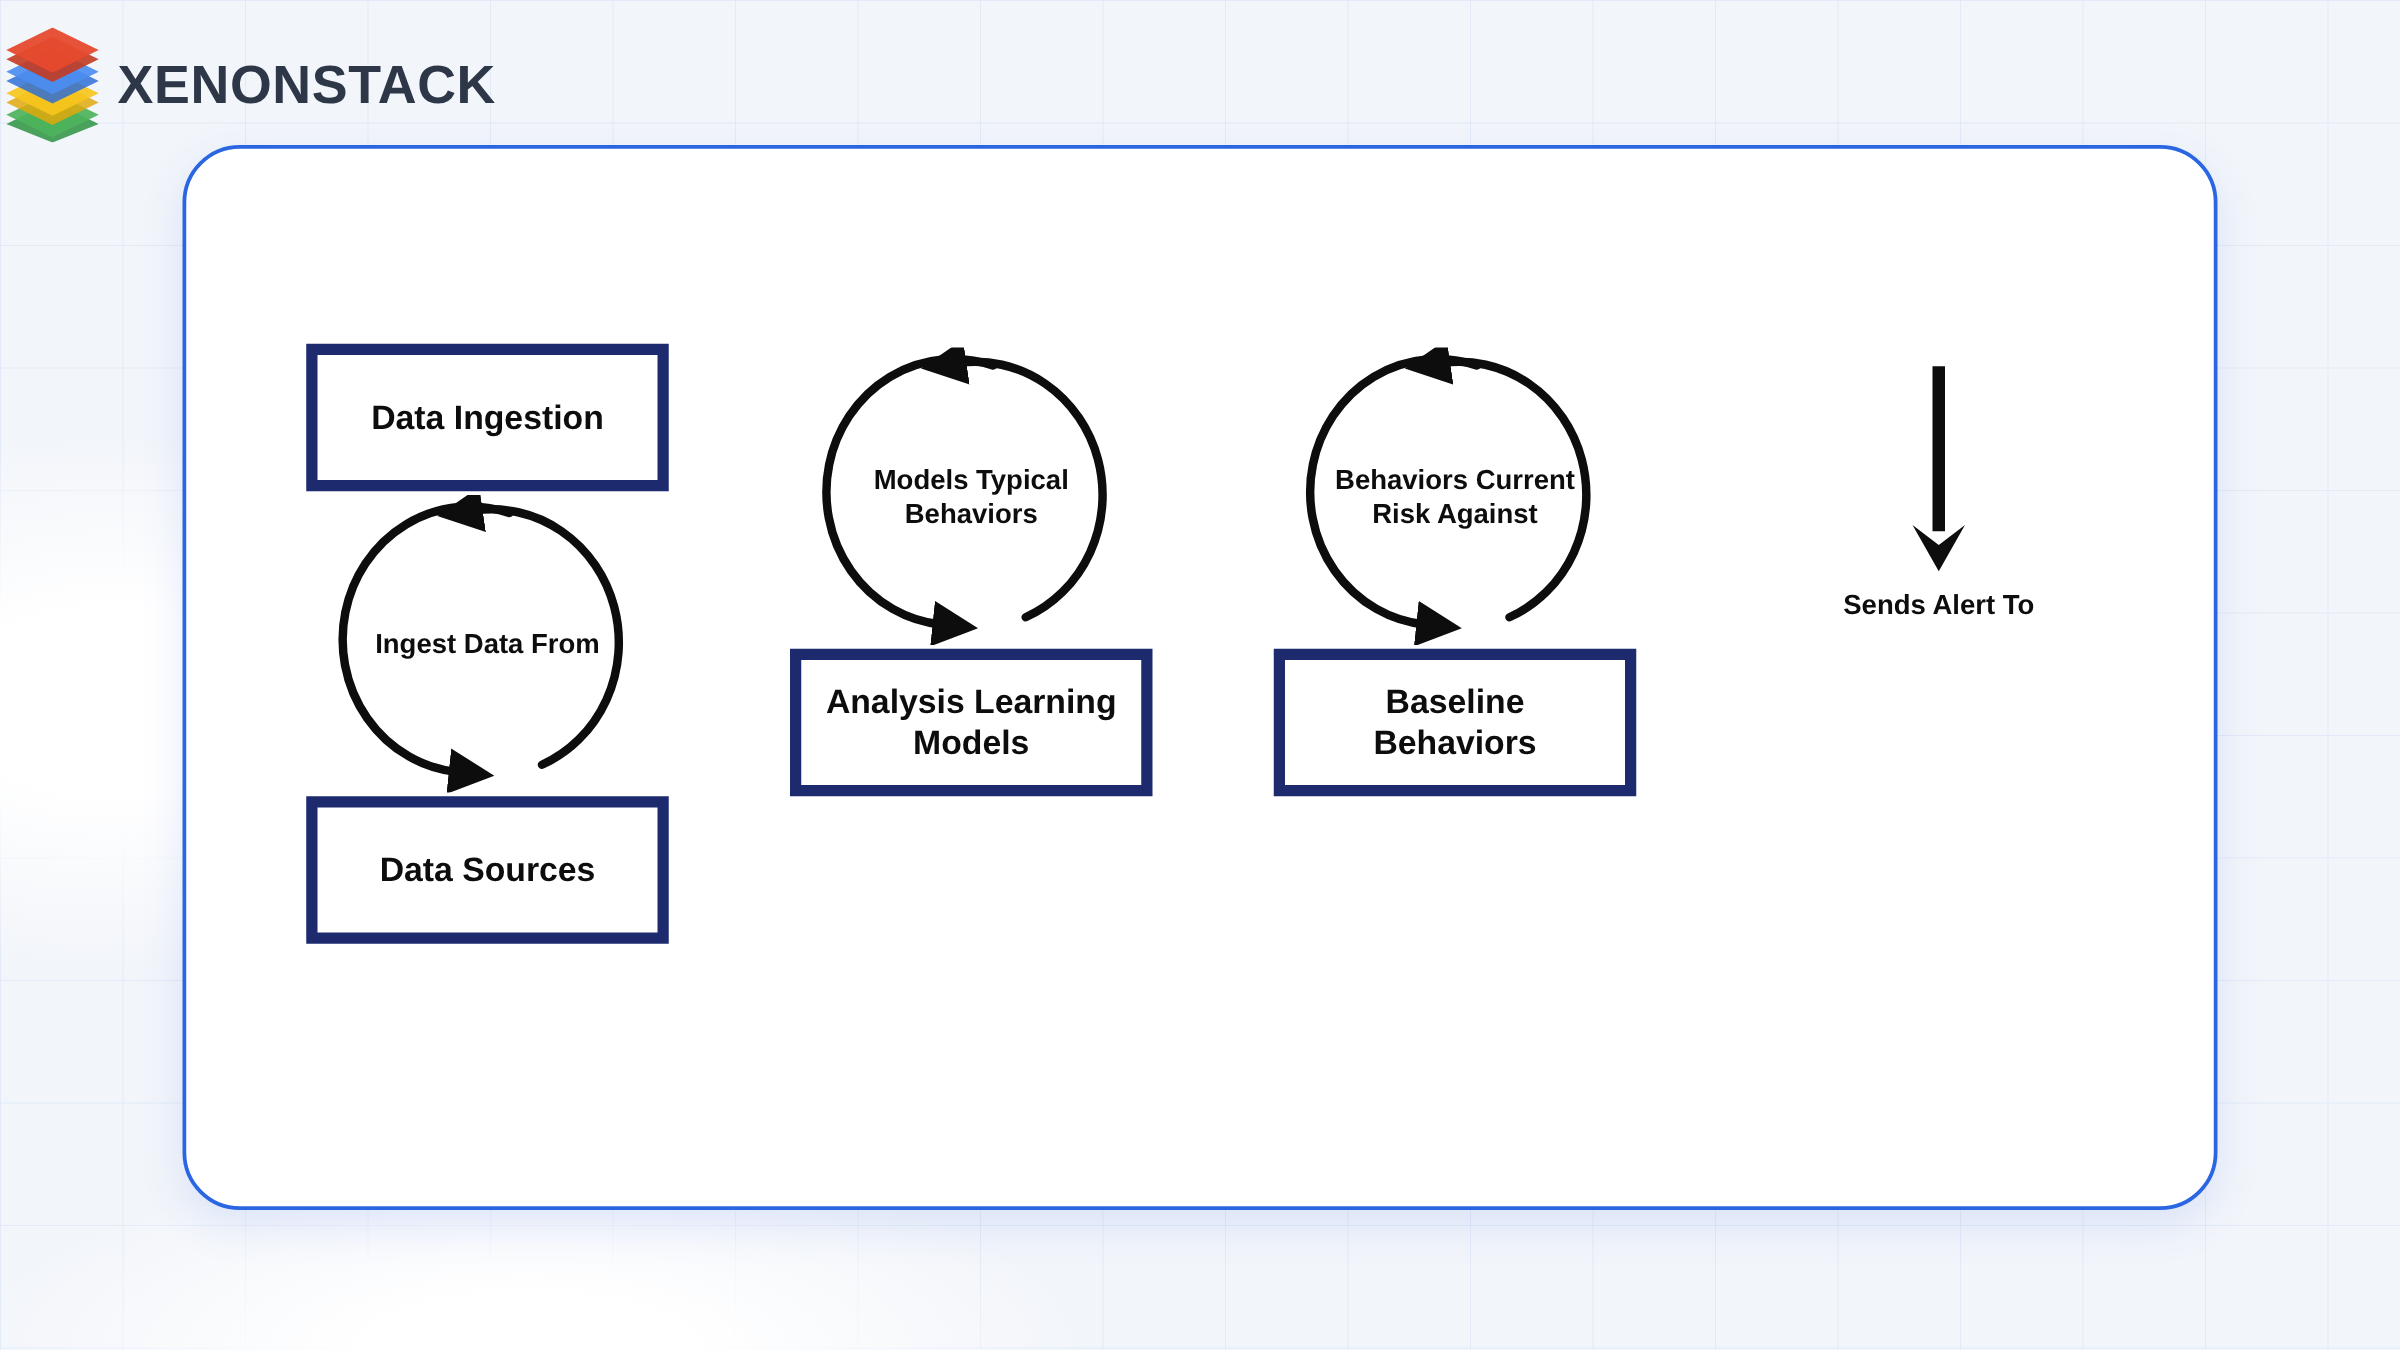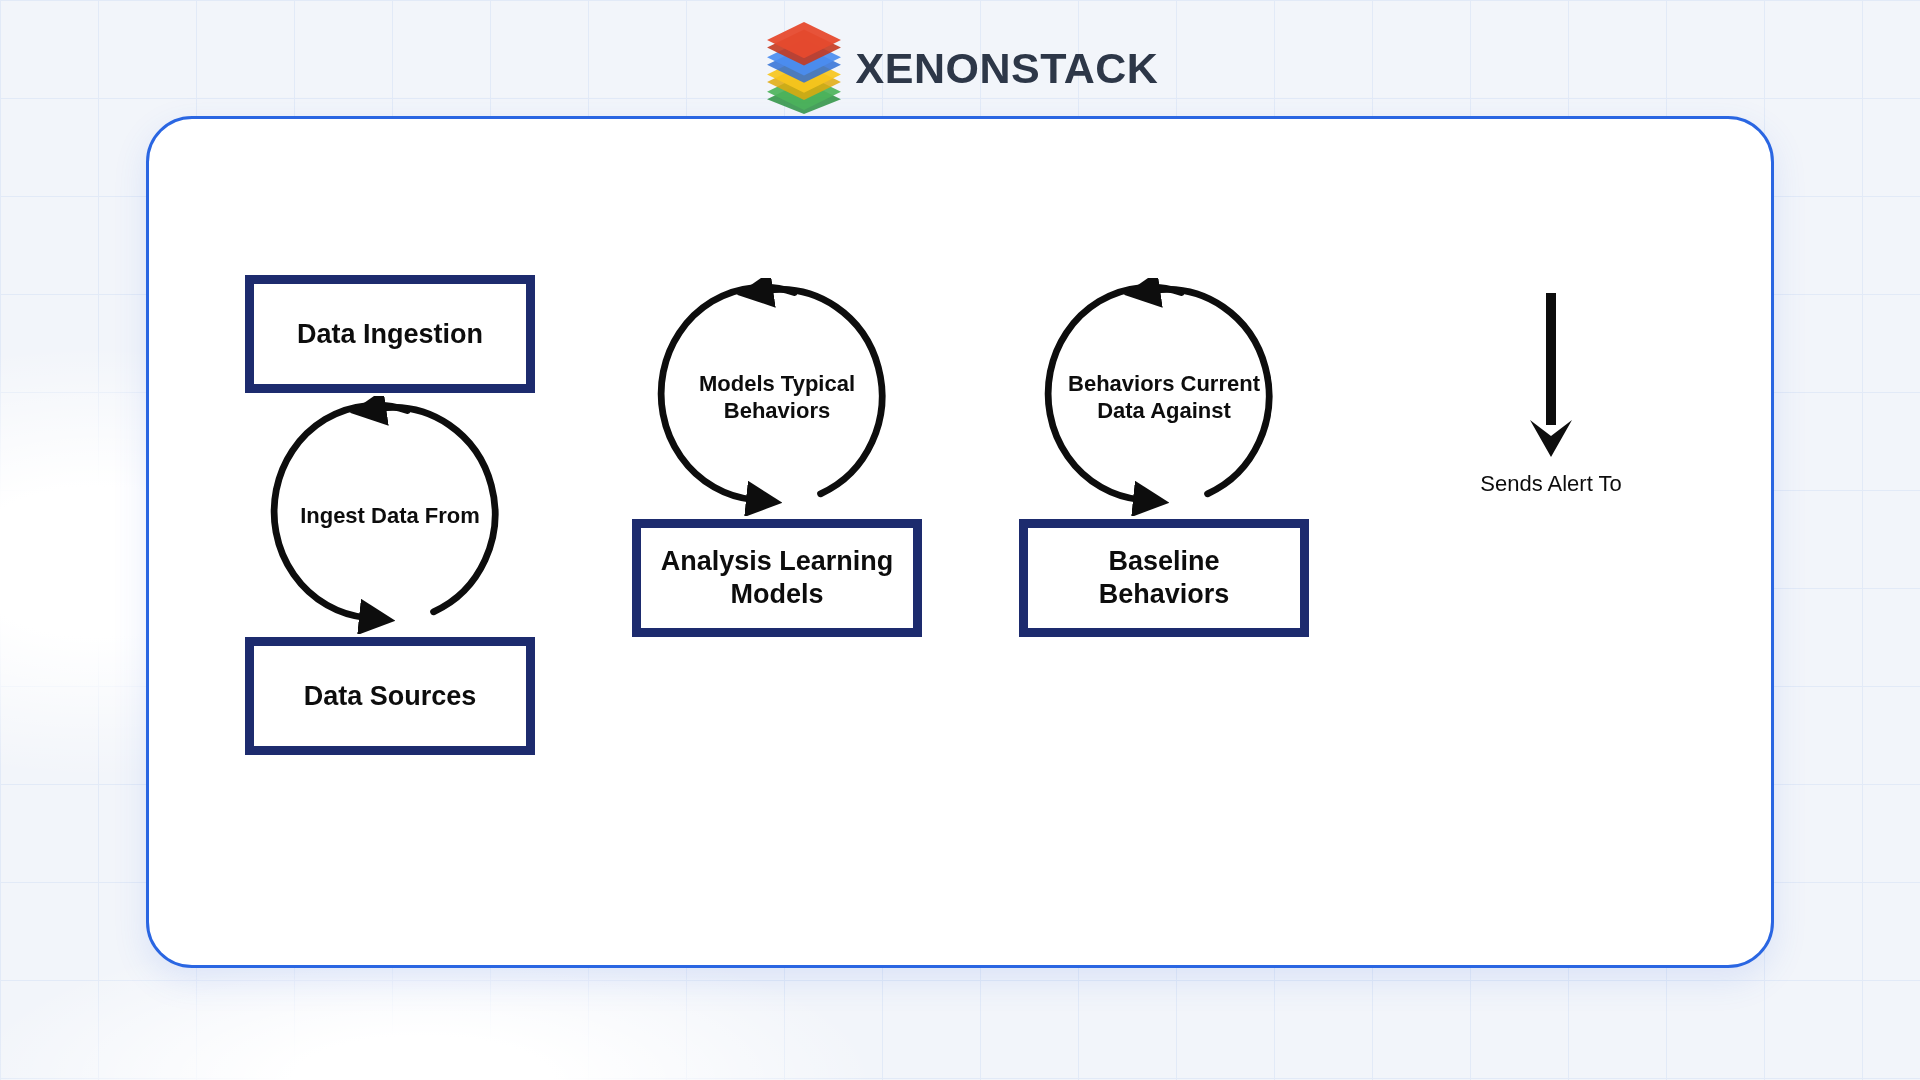--- a/index.html
+++ b/index.html
@@ -16,21 +16,21 @@
     font-family:"Liberation Sans","DejaVu Sans",sans-serif;
     background:
       radial-gradient(ellipse 520px 300px at 5% 52%, #ffffff 25%, rgba(255,255,255,0) 72%),
       radial-gradient(ellipse 650px 220px at 22% 100%, #ffffff 20%, rgba(255,255,255,0) 70%),
       linear-gradient(var(--grid) 1px, transparent 1px),
       linear-gradient(90deg, var(--grid) 1px, transparent 1px),
       var(--page-bg);
     background-size:auto,auto,98px 98px,98px 98px,auto;
   }
   .header{
-    display:flex;justify-content:center;align-items:center;
+    display:flex;align-items:center;
     padding-top:24px;height:112px;
   }
   .logo{display:flex;align-items:center;gap:10px}
   .logo-icon{width:84px;height:92px;display:block}
   .logo-text{
     font-size:43px;font-weight:bold;color:var(--logo-text);
     letter-spacing:.5px;
   }
   .panel{
     width:1628px;height:852px;
@@ -67,21 +67,21 @@
   }
   .cycle-label span{
     display:block;font-weight:bold;font-size:22px;line-height:27px;color:var(--ink);
   }
   .straight{
     height:244px;display:flex;flex-direction:column;align-items:center;
     padding-top:16px;
   }
   .down-arrow-svg{width:60px;height:168px;display:block}
   .send-label{
-    margin-top:12px;font-weight:normal;font-size:22px;color:var(--ink);text-align:center;
+    margin-top:12px;font-weight:bold;font-size:22px;color:var(--ink);text-align:center;
   }
   .stroke-arc{fill:none;stroke:var(--ink);stroke-width:7;stroke-linecap:round}
 </style>
 </head>
 <body>
 
 <div class="header">
   <div class="logo">
     <svg class="logo-icon" viewBox="0 0 100 112" xmlns="http://www.w3.org/2000/svg">
 
@@ -156,21 +156,21 @@
     </div>
 
     <div class="col">
       <div class="connector">
         <svg class="cycle-svg" viewBox="0 0 250 240" xmlns="http://www.w3.org/2000/svg">
           <path class="stroke-arc" d="M 143,12 A 105,110 0 1 0 100,226" marker-end="url(#ah1)"></path>
           <path class="stroke-arc" d="M 170,220 A 105,110 0 0 0 114,10" marker-end="url(#ah1)"></path>
         </svg>
         <div class="cycle-label">
           <span>Behaviors Current</span>
-          <span>Data Against</span>
+          <span>Risk Against</span>
         </div>
       </div>
       <div class="nodebox">
         <span>Baseline</span>
         <span>Behaviors</span>
       </div>
     </div>
 
     <div class="col">
       <div class="straight">

